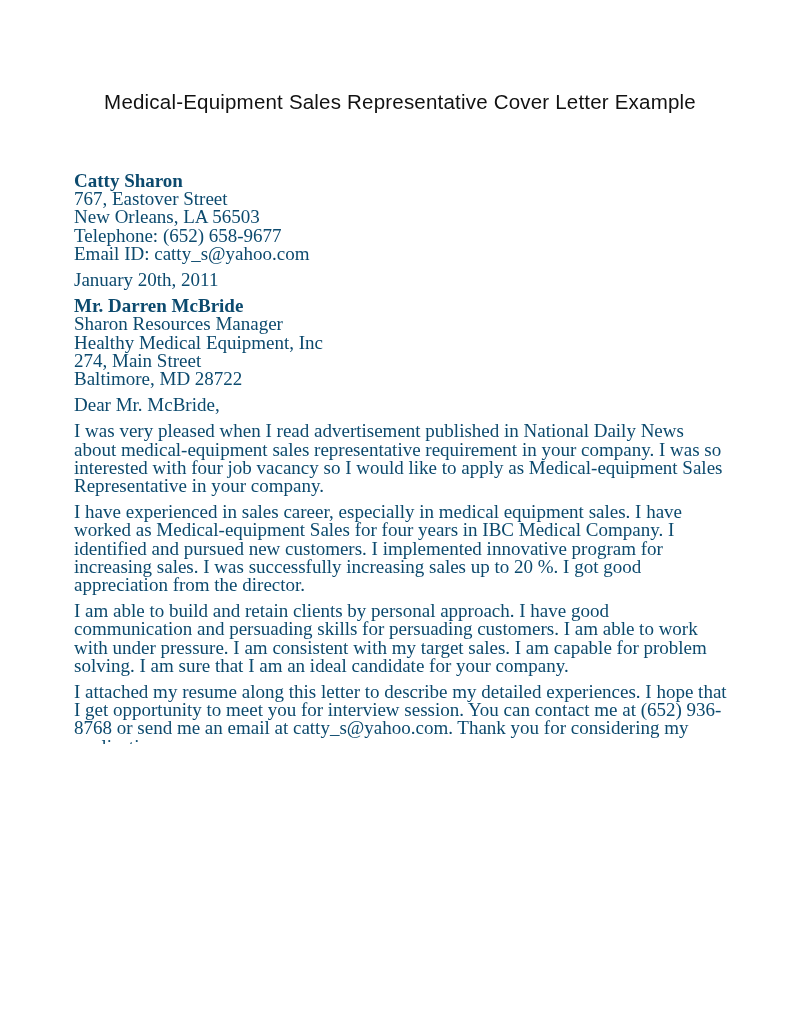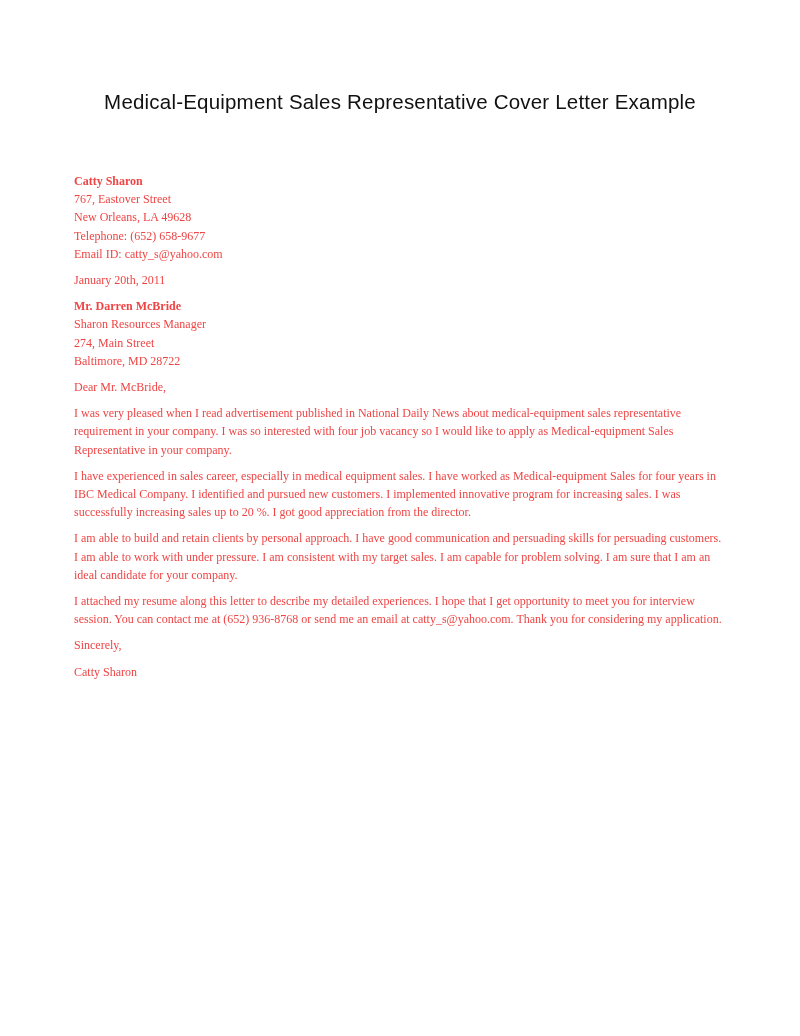--- a/index.html
+++ b/index.html
@@ -22,23 +22,23 @@
     font-family: "Liberation Sans", "DejaVu Sans", sans-serif;
     font-size: 20.5px;
     font-weight: 400;
     line-height: 26px;
     color: #111111;
     letter-spacing: 0.2px;
   }
   .letter {
     margin: 57px 72px 16px 74px;
     font-family: "Liberation Serif", "DejaVu Serif", serif;
-    font-size: 12px;
+    font-size: 19px;
     line-height: 18.2px;
-    color: #ef4444;
+    color: #0c4a6e;
   }
   .block {
     margin: 0 0 8px 0;
   }
   .line {
     display: block;
   }
   .bold {
     font-weight: 700;
   }
@@ -58,32 +58,33 @@
 
 <div class="page">
 
   <h1 class="doc-title">Medical-Equipment Sales Representative Cover Letter Example</h1>
 
   <div class="letter">
 
     <div class="block">
       <span class="line bold">Catty Sharon</span>
       <span class="line">767, Eastover Street</span>
-      <span class="line">New Orleans, LA 49628</span>
+      <span class="line">New Orleans, LA 56503</span>
       <span class="line">Telephone: (652) 658-9677</span>
       <span class="line">Email ID: catty_s@yahoo.com</span>
     </div>
 
     <div class="block">
       <span class="line">January 20th, 2011</span>
     </div>
 
     <div class="block">
       <span class="line bold">Mr. Darren McBride</span>
       <span class="line">Sharon Resources Manager</span>
+      <span class="line">Healthy Medical Equipment, Inc</span>
       <span class="line">274, Main Street</span>
       <span class="line">Baltimore, MD 28722</span>
     </div>
 
     <div class="block">
       <span class="line">Dear Mr. McBride,</span>
     </div>
 
     <p class="para">I was very pleased when I read advertisement published in National Daily News about medical-equipment sales representative requirement in your company. I was so interested with four job vacancy so I would like to apply as Medical-equipment Sales Representative in your company.</p>
 

